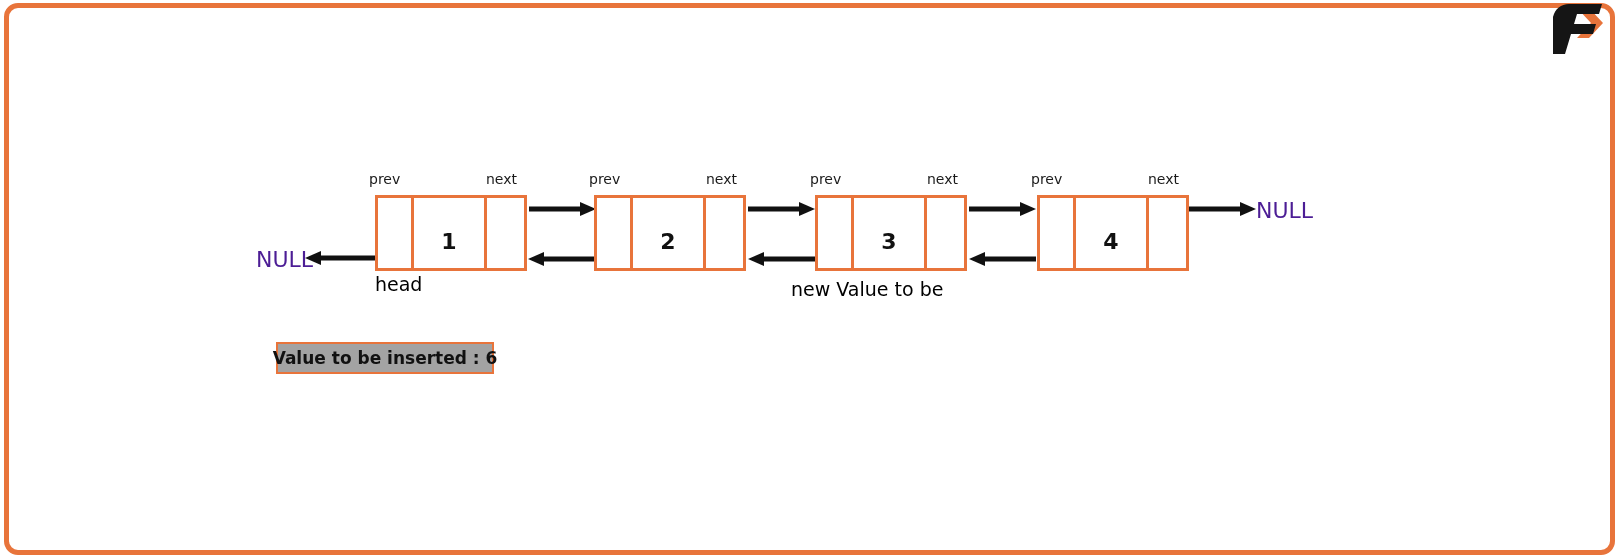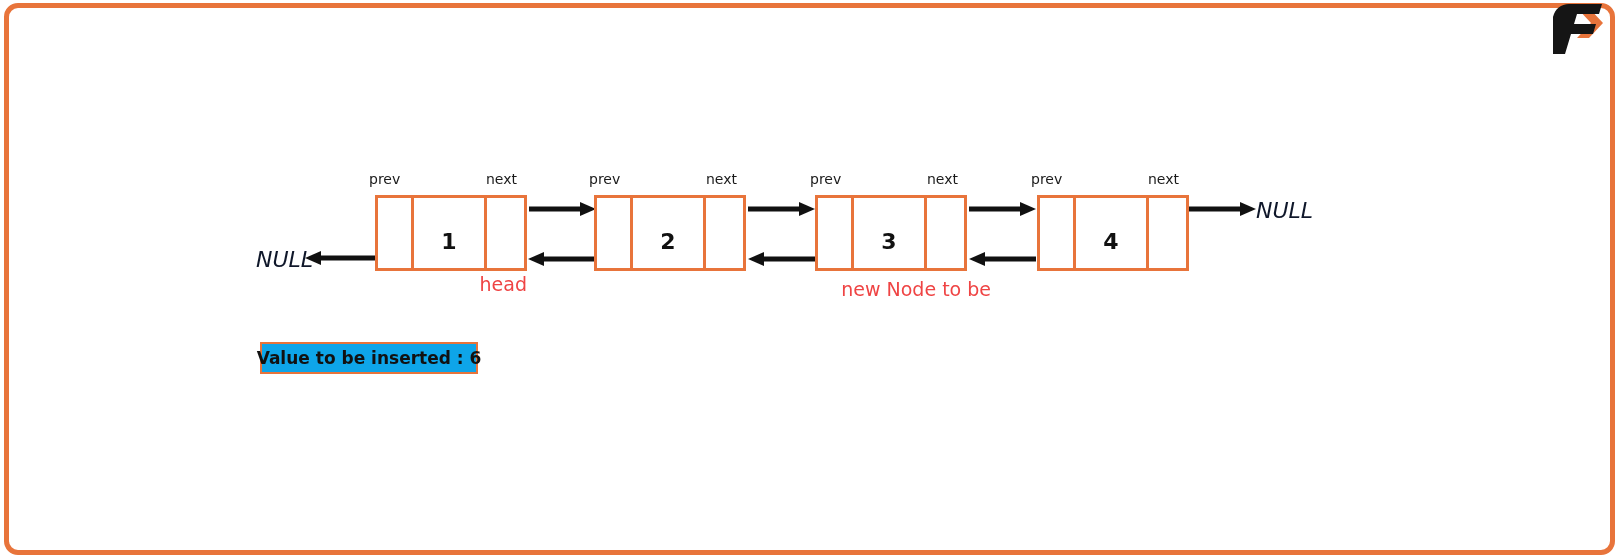--- a/index.html
+++ b/index.html
@@ -92,52 +92,51 @@
     top: 171px;
     font-size: 14px;
     color: #1a1a1a;
     white-space: nowrap;
   }
 
   
   .node-caption {
     position: absolute;
     font-size: 19px;
-    color: #ef4444;
-    text-align: right;
+    color: #000000;
+    text-align: left;
     line-height: 23px;
     white-space: nowrap;
   }
 
   
   .arrow {
     position: absolute;
     height: 22px;
   }
   .arrow svg { display: block; overflow: visible; }
 
   
   .null-label {
     position: absolute;
     font-size: 22px;
-    color: #0f172a;
-    white-space: nowrap;
-    font-style: italic;
+    color: #4c1d95;
+    white-space: nowrap;
   }
 
   
   #value-box {
     position: absolute;
-    left: 260px;
+    left: 276px;
     top: 342px;
     width: 218px;
     height: 32px;
     box-sizing: border-box;
     border: 2px solid #E8743B;
-    background: #0ea5e9;
+    background: #a3a3a3;
     display: flex;
     align-items: center;
     justify-content: center;
     font-size: 17px;
     font-weight: bold;
     color: #111111;
     white-space: nowrap;
   }
 </style>
 </head>
@@ -214,21 +213,21 @@
     </div>
 
     <div class="field-label" style="left:810px;">prev</div>
     <div class="field-label" style="left:927px;">next</div>
     <div class="node" style="left:815px;">
       <div class="cell-prev"></div>
       <div class="cell-data">3</div>
       <div class="cell-next"></div>
     </div>
     <div class="node-caption" style="left:791px; top:278px; width:200px;">
-      <div>new Node to be</div>
+      <div>new Value to be</div>
     </div>
 
     <div class="arrow" style="left:969px; top:201px;">
       <svg width="67" height="16" viewBox="0 0 67 16">
         <line x1="0" y1="8" x2="55" y2="8" stroke="#111111" stroke-width="5"></line>
         <polygon points="67,8 51,1 51,15" fill="#111111"></polygon>
       </svg>
     </div>
 
     <div class="arrow" style="left:969px; top:251px;">

